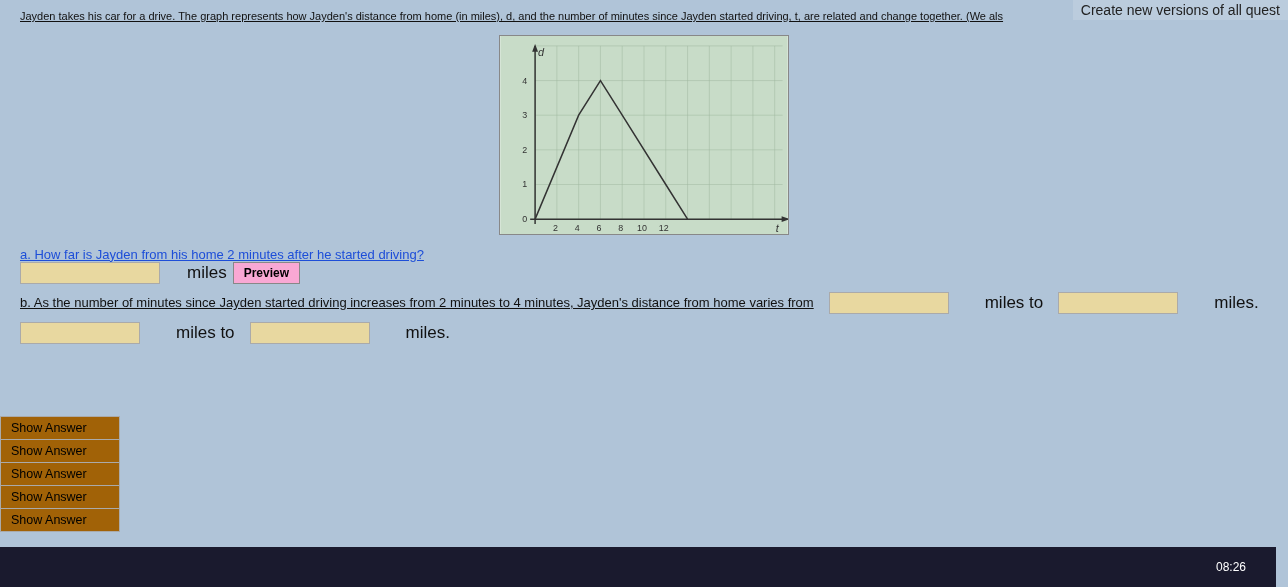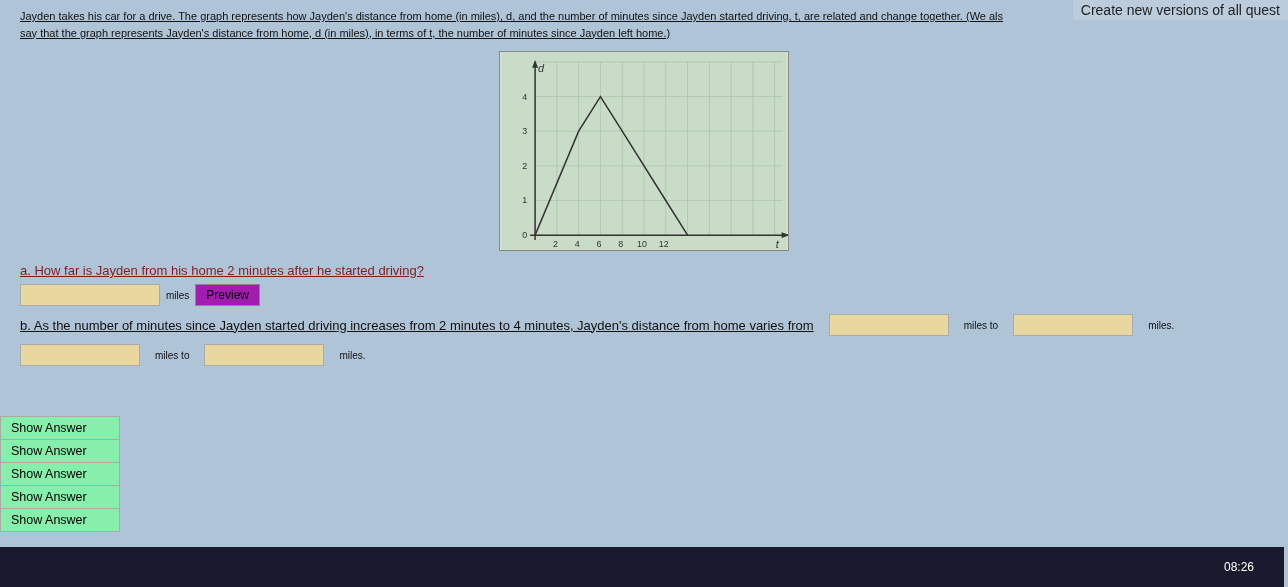--- a/index.html
+++ b/index.html
@@ -54,22 +54,21 @@
       width: 100%;
       height: 100%;
     }
 
     .question-section {
       margin-bottom: 8px;
     }
 
     .question-label {
       font-size: 13px;
-      color: #7f1d1d;
-      margin-bottom: 6px;
+      color: #1d4ed8;
       text-decoration: underline;
     }
 
     .answer-row {
       display: flex;
       align-items: center;
       gap: 6px;
       margin-bottom: 6px;
     }
 
@@ -84,35 +83,37 @@
     .answer-input-sm {
       border: 1px solid #aaa;
       background: #e8d8a0;
       width: 120px;
       height: 22px;
       padding: 2px 4px;
     }
 
     .preview-btn {
       border: 1px solid #888;
-      background: #a21caf;
+      background: #f9a8d4;
       padding: 2px 10px;
       height: 22px;
       cursor: pointer;
       font-size: 12px;
+      font-weight: bold;
     }
 
     .inline-text {
-      font-size: 10px;
+      font-size: 17px;
       color: #111;
+      margin-left: 21px;
     }
 
     .show-answer-btn {
       display: block;
-      background: #86efac;
+      background: #a16207;
       border: 1px solid #aaa;
       border-top: none;
       padding: 4px 10px;
       font-size: 12.5px;
       cursor: pointer;
       text-align: left;
       width: 120px;
     }
 
     .show-answer-btn:first-child {
@@ -122,21 +123,21 @@
     .show-answers-section {
       position: absolute;
       bottom: 55px;
       left: 0;
     }
 
     .taskbar {
       position: absolute;
       bottom: 0;
       left: 0;
-      right: 4px;
+      right: 12px;
       height: 40px;
       background: #1a1a2e;
       display: flex;
       align-items: center;
       justify-content: flex-end;
       padding: 0 10px;
     }
 
     .taskbar-time {
       color: white;
@@ -162,21 +163,20 @@
 <body>
 
 <div class="top-bar">
   <span>Create new versions of all quest</span>
 </div>
 
 <div class="main-content">
 
   <div class="problem-text">
     <span>Jayden takes his car for a drive. The graph represents how Jayden's distance from home (in miles), d, and the number of minutes since Jayden started driving, t, are related and change together. (We als</span><br>
-    <span>say that the graph represents Jayden's distance from home, d (in miles), in terms of t, the number of minutes since Jayden left home.)</span>
   </div>
 
   <div class="graph-container">
     <div class="graph-box">
       <svg class="graph-svg" viewBox="0 0 290 200">
 
         <rect x="0" y="0" width="290" height="200" fill="#c8dcc8"></rect>
 
         <g stroke="#a0b8a0" stroke-width="0.5">
           <line x1="35" y1="10" x2="35" y2="185"></line>

